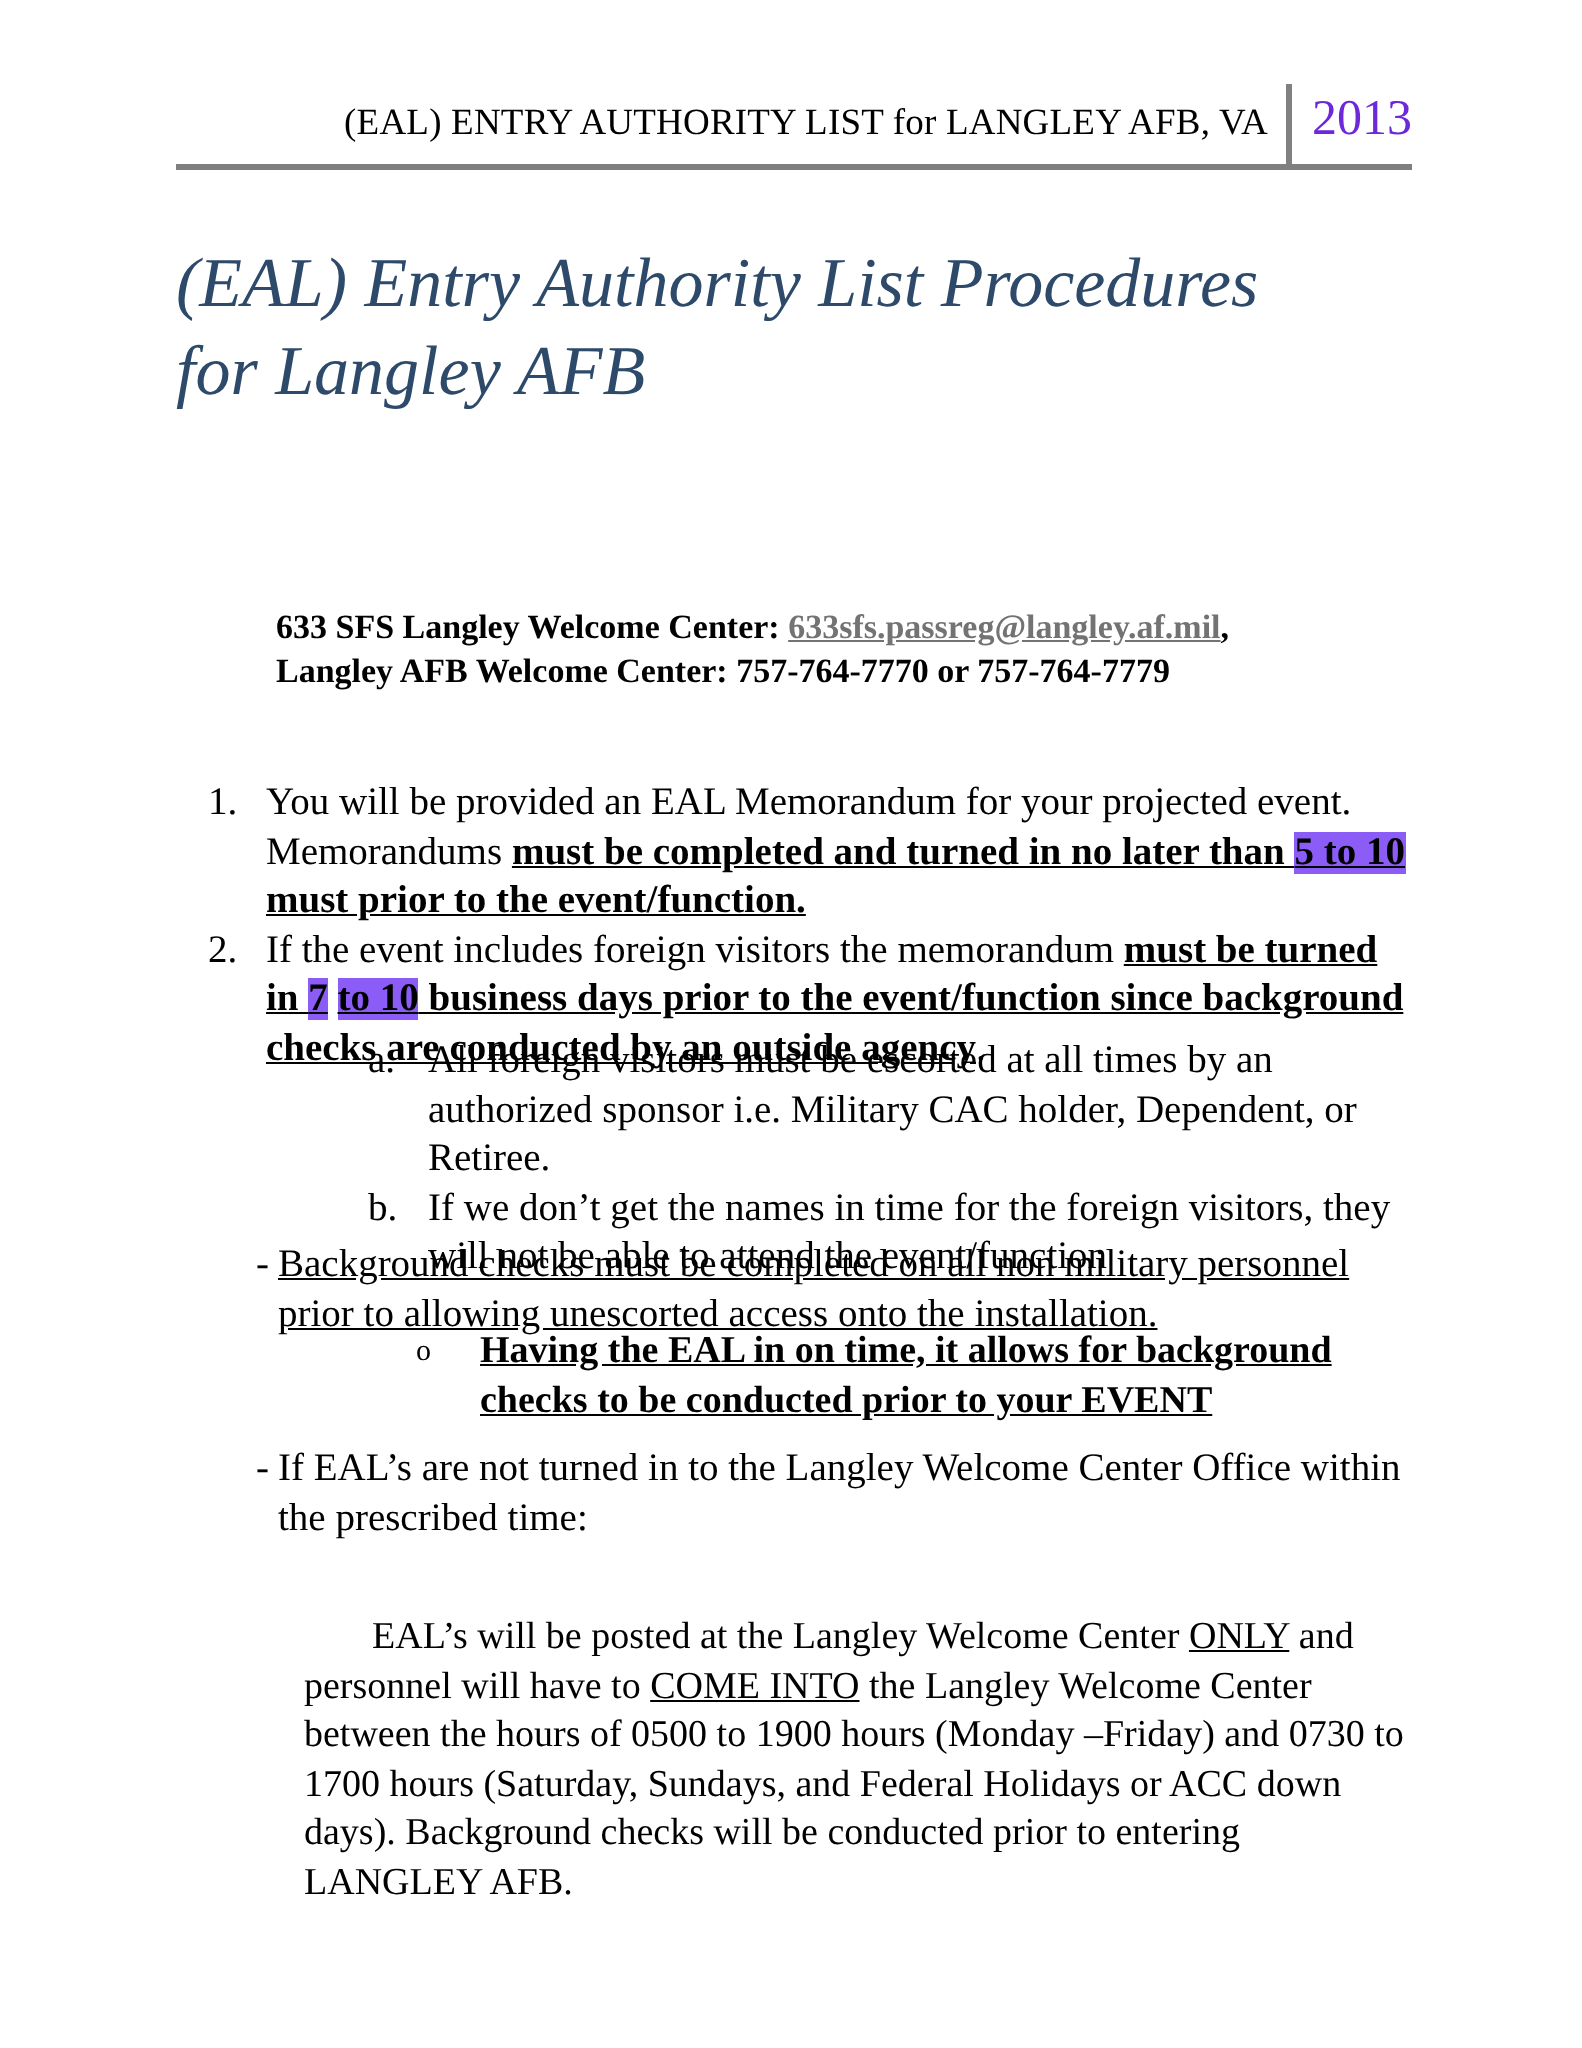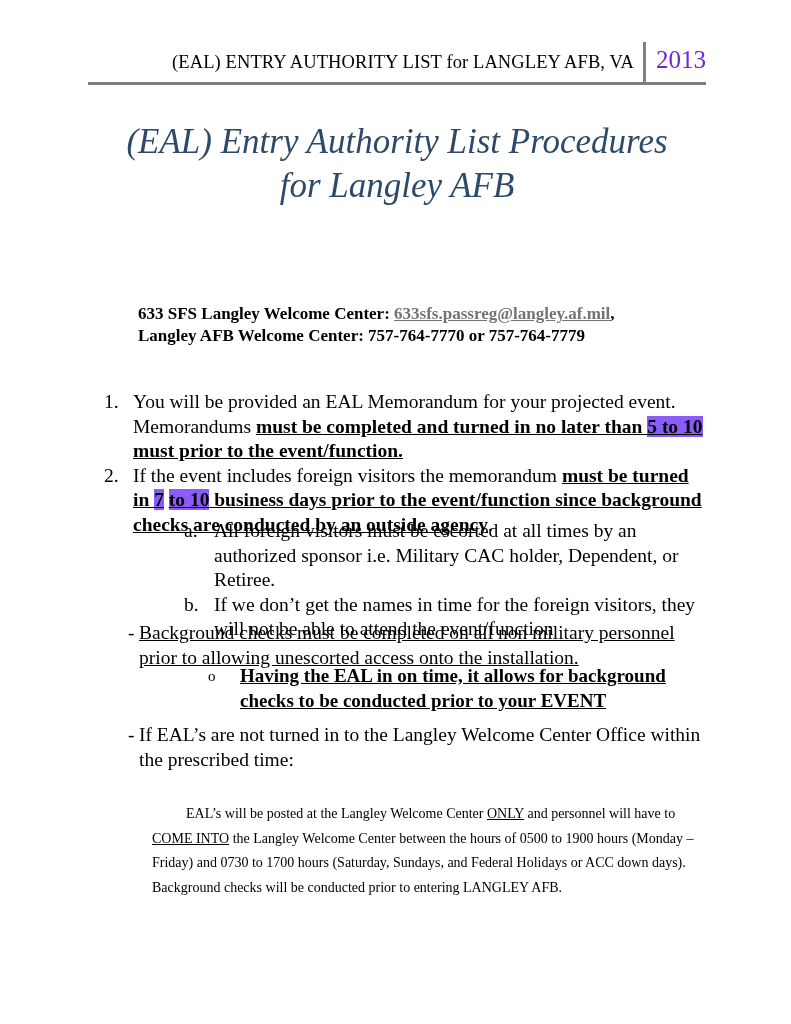--- a/index.html
+++ b/index.html
@@ -69,21 +69,20 @@
     height: 3px;
     background: #7f7f7f;
   }
 
   
   .doc-title {
     position: absolute;
     left: 88px;
     top: 120px;
     width: 618px;
-    text-align: center;
     font-family: "Liberation Serif", "DejaVu Serif", serif;
     font-style: italic;
     font-size: 35px;
     line-height: 44px;
     color: #2e4a6b;
   }
   .doc-title .ttl-line { display: block; }
 
   
   .intro {
@@ -183,21 +182,21 @@
     font-size: 15px;
     line-height: 24.6px;
   }
 
   
   .closing {
     position: absolute;
     left: 152px;
     top: 788px;
     width: 551px;
-    font-size: 14px;
+    font-size: 19px;
     line-height: 24.6px;
     text-indent: 34px;
     text-align: left;
   }
   .u   { text-decoration: underline; }
   .bu  { font-weight: bold; text-decoration: underline; }
   .hl  { background-color: #8b5cf6; }
   .nb  { white-space: nowrap; }
 </style>
 </head>

